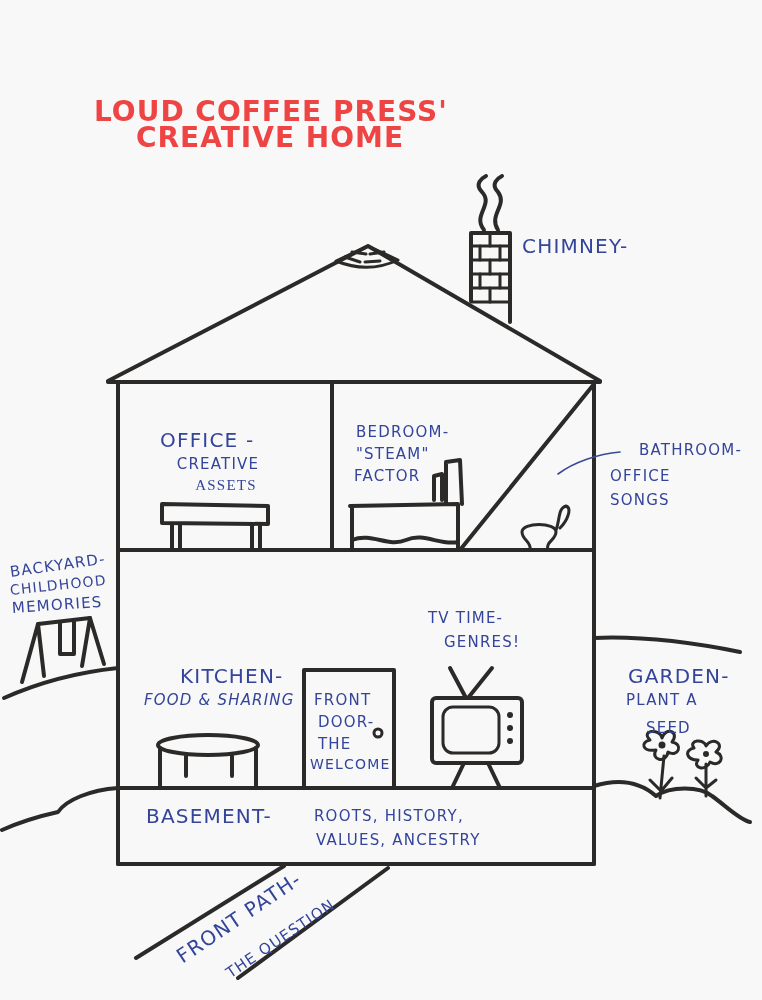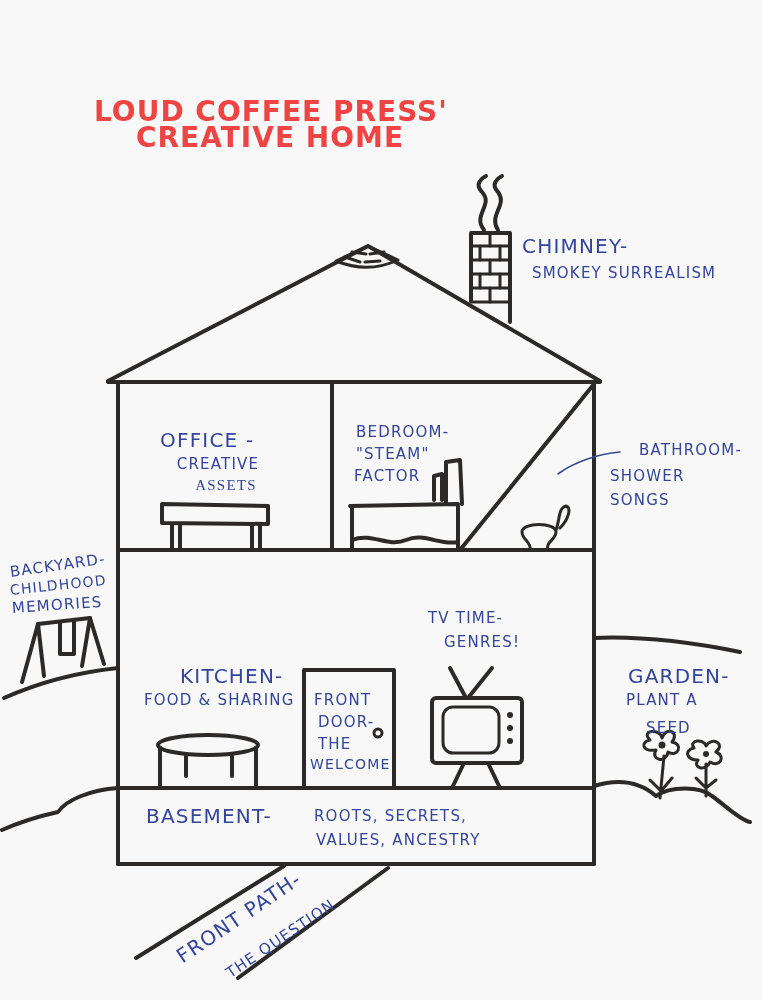--- a/index.html
+++ b/index.html
@@ -116,53 +116,52 @@
       <path class="ink" d="M388 868 L238 978"></path>
     </g>
 
     <path class="blue-line" d="M558 474 C574 462 598 454 620 452"></path>
   </svg>
 
   <div class="title" style="left:94px; top:94px;">LOUD COFFEE PRESS'</div>
   <div class="title" style="left:136px; top:120px;">CREATIVE HOME</div>
 
   <div class="lbl big" style="left:522px; top:234px;">CHIMNEY-</div>
-  <div class="lbl" style="left:532px; top:263px;">SMOKEY SURREALISM</div>
 
 
   <div class="lbl big" style="left:160px; top:428px;">OFFICE -</div>
   <div class="lbl center" style="left:168px; top:454px; width:100px;text-align:center;">CREATIVE</div>
   <div class="lbl center" style="left:176px; top:475px; width:100px;font-family:Liberation Serif, serif;">ASSETS</div>
 
   <div class="lbl" style="left:356px; top:422px;">BEDROOM-</div>
   <div class="lbl" style="left:356px; top:444px;">"STEAM"</div>
   <div class="lbl" style="left:354px; top:466px;">FACTOR</div>
 
   <div class="lbl" style="left:628px; top:440px;margin-left:11px;">BATHROOM-</div>
-  <div class="lbl" style="left:610px; top:466px;">SHOWER</div>
+  <div class="lbl" style="left:610px; top:466px;">OFFICE</div>
   <div class="lbl" style="left:610px; top:490px;">SONGS</div>
 
   <div class="lbl" style="left:10px; top:562px; transform:rotate(-8deg); transform-origin:left;">BACKYARD-</div>
   <div class="lbl" style="left:10px; top:580px; transform:rotate(-6deg); transform-origin:left; font-size:14px;">CHILDHOOD</div>
   <div class="lbl" style="left:12px; top:598px; transform:rotate(-4deg); transform-origin:left;">MEMORIES</div>
 
   <div class="lbl" style="left:428px; top:608px;">TV TIME-</div>
   <div class="lbl" style="left:444px; top:632px;text-align:right;">GENRES!</div>
 
   <div class="lbl big" style="left:164px; top:664px;margin-left:16px;">KITCHEN-</div>
-  <div class="lbl" style="left:144px; top:690px;">FOOD &amp; SHARING</div>
+  <div class="lbl" style="left:144px; top:690px;font-style:italic;">FOOD &amp; SHARING</div>
 
   <div class="lbl" style="left:314px; top:690px;">FRONT</div>
   <div class="lbl" style="left:318px; top:712px;">DOOR-</div>
   <div class="lbl" style="left:318px; top:734px;">THE</div>
   <div class="lbl" style="left:310px; top:754px; font-size:14px;">WELCOME</div>
 
   <div class="lbl big" style="left:628px; top:664px;">GARDEN-</div>
   <div class="lbl" style="left:626px; top:690px;">PLANT A</div>
   <div class="lbl" style="left:646px; top:718px;text-align:center;">SEED</div>
 
   <div class="lbl big" style="left:146px; top:804px;">BASEMENT-</div>
-  <div class="lbl" style="left:314px; top:806px;">ROOTS, SECRETS,</div>
+  <div class="lbl" style="left:314px; top:806px;">ROOTS, HISTORY,</div>
   <div class="lbl" style="left:316px; top:830px;">VALUES, ANCESTRY</div>
 
   <div class="lbl big" style="left:172px; top:948px; transform:rotate(-34deg); transform-origin:left top;">FRONT PATH-</div>
   <div class="lbl" style="left:222px; top:966px; transform:rotate(-34deg); transform-origin:left top;">THE QUESTION</div>
 </div>
 
 </body></html>

